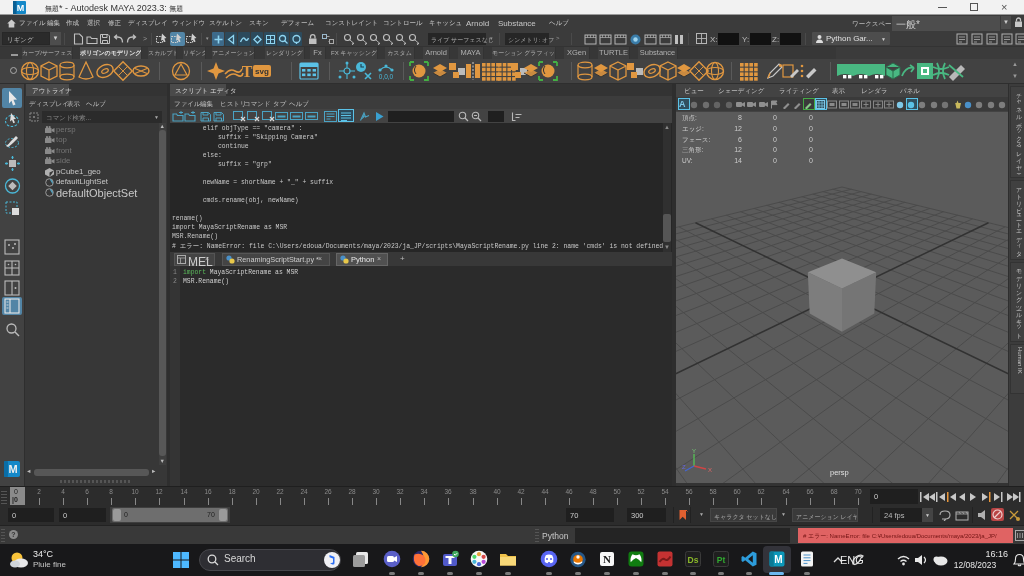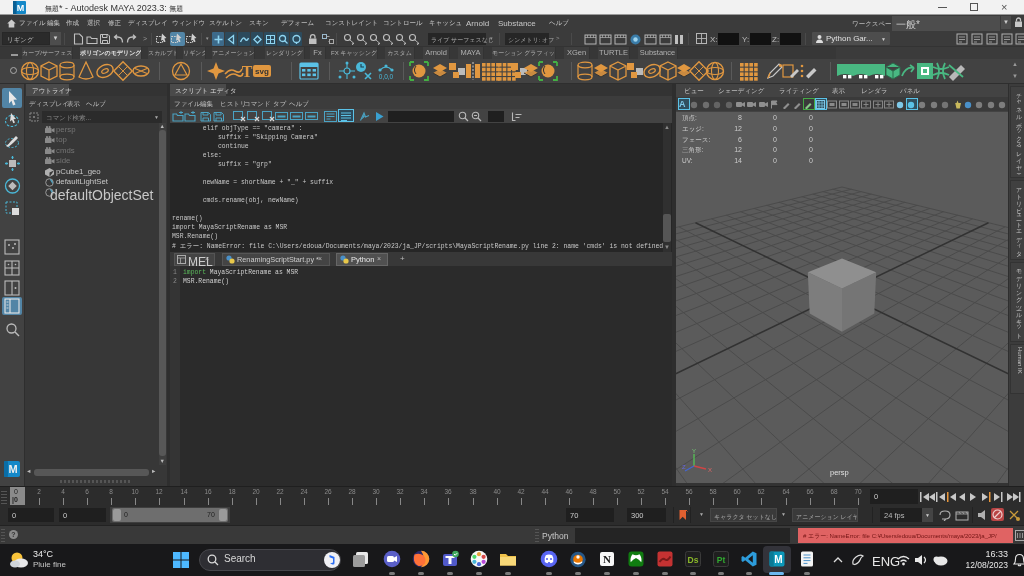--- a/index.html
+++ b/index.html
@@ -608,42 +608,42 @@
           <circle cx="2" cy="1.2" r="1.1" fill="#8a8a8a"></circle>
           <circle cx="4.6" cy="1.2" r="1.1" fill="#8a8a8a"></circle>
         </svg>
 <div class="abs" style="left:31px;top:51.4px;font-size:7.8px;color:#757575">top</div>
 <svg class="abs" style="left:20px;top:62.8px" width="10" height="8">
           <rect x="0" y="2" width="6.5" height="5" rx="0.5" fill="#8a8a8a"></rect>
           <path d="M6.5 3.5 L9.5 2 V6.5 L6.5 5 Z" fill="#8a8a8a"></path>
           <circle cx="2" cy="1.2" r="1.1" fill="#8a8a8a"></circle>
           <circle cx="4.6" cy="1.2" r="1.1" fill="#8a8a8a"></circle>
         </svg>
-<div class="abs" style="left:31px;top:61.8px;font-size:7.8px;color:#757575">cmds</div>
+<div class="abs" style="left:31px;top:61.8px;font-size:7.8px;color:#757575">front</div>
 <svg class="abs" style="left:20px;top:73.2px" width="10" height="8">
           <rect x="0" y="2" width="6.5" height="5" rx="0.5" fill="#8a8a8a"></rect>
           <path d="M6.5 3.5 L9.5 2 V6.5 L6.5 5 Z" fill="#8a8a8a"></path>
           <circle cx="2" cy="1.2" r="1.1" fill="#8a8a8a"></circle>
           <circle cx="4.6" cy="1.2" r="1.1" fill="#8a8a8a"></circle>
         </svg>
 <div class="abs" style="left:31px;top:72.2px;font-size:7.8px;color:#757575">side</div>
 <svg class="abs" style="left:20px;top:83.60000000000001px" width="9" height="9">
           <path d="M4.5 0 L9 2.5 L4.5 4.5 L0 2.5 Z M0 2.5 V6.5 L4.5 9 V4.5 M9 2.5 V6.5 L4.5 9" fill="#b0b0b0"></path>
         </svg>
 <div class="abs" style="left:31px;top:82.60000000000001px;font-size:7.8px;color:#c8c8c8">pCube1_geo</div>
 <svg class="abs" style="left:20px;top:94.00000000000001px" width="9" height="9">
           <circle cx="4.5" cy="4.5" r="3.8" fill="none" stroke="#999" stroke-width="1"></circle>
           <path d="M4.5 1 A3.5 3.5 0 0 1 7.5 6 Z" fill="#5bc2e7" opacity="0.8"></path>
         </svg>
 <div class="abs" style="left:31px;top:93.00000000000001px;font-size:7.8px;color:#c8c8c8">defaultLightSet</div>
 <svg class="abs" style="left:20px;top:104.40000000000002px" width="9" height="9">
           <circle cx="4.5" cy="4.5" r="3.8" fill="none" stroke="#999" stroke-width="1"></circle>
           <path d="M4.5 1 A3.5 3.5 0 0 1 7.5 6 Z" fill="#5bc2e7" opacity="0.8"></path>
         </svg>
-<div class="abs" style="left:25px;top:103.40000000000002px;font-size:14px;color:#c8c8c8">defaultObjectSet</div>
+<div class="abs" style="left:31px;top:103.40000000000002px;font-size:11px;color:#c8c8c8">defaultObjectSet</div>
 <div class="abs" style="left:134px;top:39px;width:7px;height:342px;background:#3e3e3e"></div>
 <div class="abs" style="left:134px;top:46px;width:7px;height:326px;background:#575757;border-radius:3px"></div>
 <div class="abs" style="left:134.5px;top:39px;font-size:5.5px;color:#bbb">▲</div>
 <div class="abs" style="left:134.5px;top:374px;font-size:5.5px;color:#bbb">▼</div>
 <div class="abs" style="left:1px;top:384px;font-size:5.5px;color:#bbb">◄</div>
 <div class="abs" style="left:9px;top:385px;width:115px;height:7px;background:#575757;border-radius:3px"></div>
 <div class="abs" style="left:126px;top:384px;font-size:5.5px;color:#bbb">►</div>
 <div class="abs" style="left:35px;top:396px;width:70px;height:3px;background:repeating-linear-gradient(90deg,#555 0,#555 2px,transparent 2px,transparent 4px)"></div>
 </div>
 <div class="abs" style="left:170px;top:0;width:502px;height:402px;background:#3c3c3c">
@@ -1201,31 +1201,31 @@
         <rect x="3" y="1.5" width="12" height="15" rx="1.5" fill="#f4f4f4"></rect>
         <path d="M5.5 5 H12.5 M5.5 7.8 H12.5 M5.5 10.6 H12.5 M5.5 13.4 H9.5" stroke="#4a90c8" stroke-width="1"></path>
       </svg>
       <div class="abs" style="left:804px;top:28px;width:6px;height:2.5px;background:#7a7a7a;border-radius:2px"></div>
 <svg class="abs" style="left:833px;top:13px" width="10" height="6">
         <path d="M1 5 L5 1 L9 5" fill="none" stroke="#ddd" stroke-width="1.3"></path>
       </svg>
 <svg class="abs" style="left:850px;top:8px" width="15" height="15">
         <path d="M3 12 Q2 8 6 5 Q10 2 13 4 Q11 5 10 8 Q9 11 5 12.5 Z" fill="none" stroke="#ddd" stroke-width="1.2"></path>
       </svg>
-<div class="abs" style="left:872px;top:10px;font-size:13px;color:#e8e8e8">ENG</div>
+<div class="abs" style="left:840px;top:10px;font-size:11px;color:#e8e8e8">ENG</div>
 <svg class="abs" style="left:896px;top:9px" width="15" height="14">
         <path d="M2 6 Q7.5 1 13 6 M4.5 8.5 Q7.5 6 10.5 8.5" fill="none" stroke="#e8e8e8" stroke-width="1.4"></path>
         <circle cx="7.5" cy="11" r="1.4" fill="#e8e8e8"></circle>
       </svg>
 <svg class="abs" style="left:914px;top:9px" width="14" height="14">
         <path d="M1 5 H4 L8 2 V12 L4 9 H1 Z" fill="#e8e8e8"></path>
         <path d="M10 4 Q13 7 10 10" stroke="#e8e8e8" stroke-width="1.2" fill="none"></path>
       </svg>
 <svg class="abs" style="left:932px;top:10px" width="16" height="12">
         <ellipse cx="9" cy="7" rx="6.5" ry="4.5" fill="#e8e8e8"></ellipse>
         <circle cx="4.5" cy="5.5" r="3" fill="#e8e8e8"></circle>
       </svg>
-<div class="abs" style="left:958px;top:5px;width:50px;text-align:right;font-size:9px;color:#e8e8e8">16:33</div>
-<div class="abs" style="left:942px;top:16px;width:66px;text-align:right;font-size:8.5px;color:#e8e8e8">12/08/2023</div>
+<div class="abs" style="left:958px;top:5px;width:50px;text-align:right;font-size:9px;color:#e8e8e8">16:16</div>
+<div class="abs" style="left:942px;top:16px;width:66px;text-align:center;font-size:8.5px;color:#e8e8e8">12/08/2023</div>
 <svg class="abs" style="left:1013px;top:9px" width="13" height="14">
         <path d="M6.5 1.5 Q10.5 1.5 10.5 6 Q10.5 9.5 12 11 H1 Q2.5 9.5 2.5 6 Q2.5 1.5 6.5 1.5 M5 12 Q6.5 13.5 8 12" fill="none" stroke="#e8e8e8" stroke-width="1.1"></path>
       </svg>
 </div>
 </div>
 </body></html>

